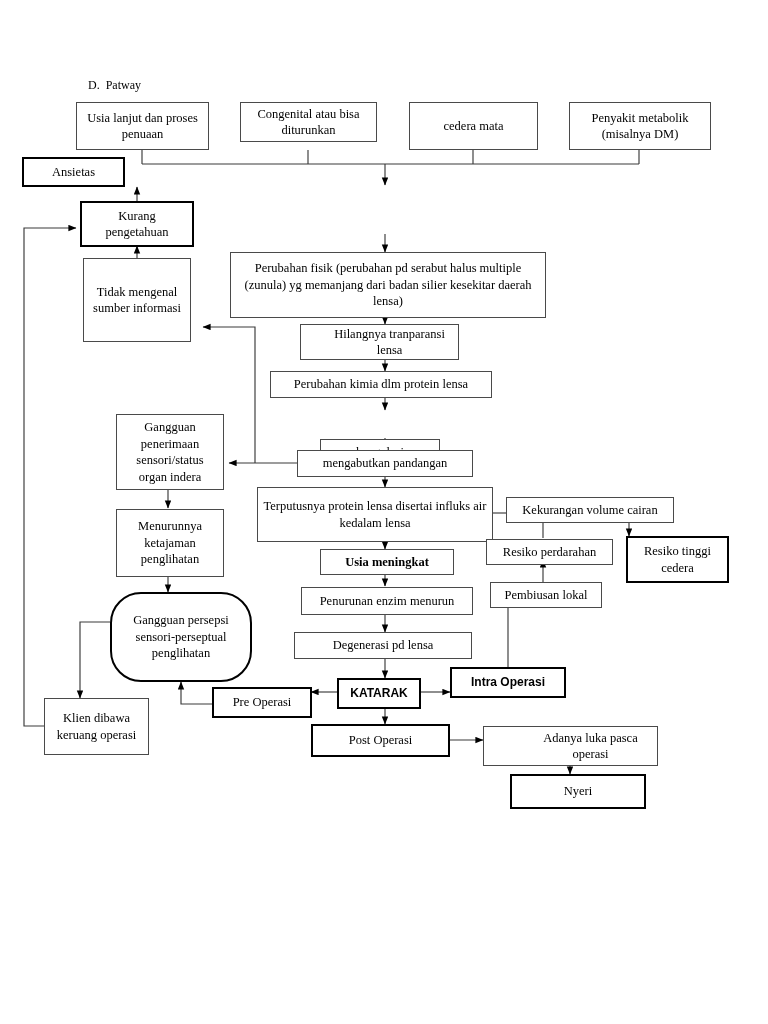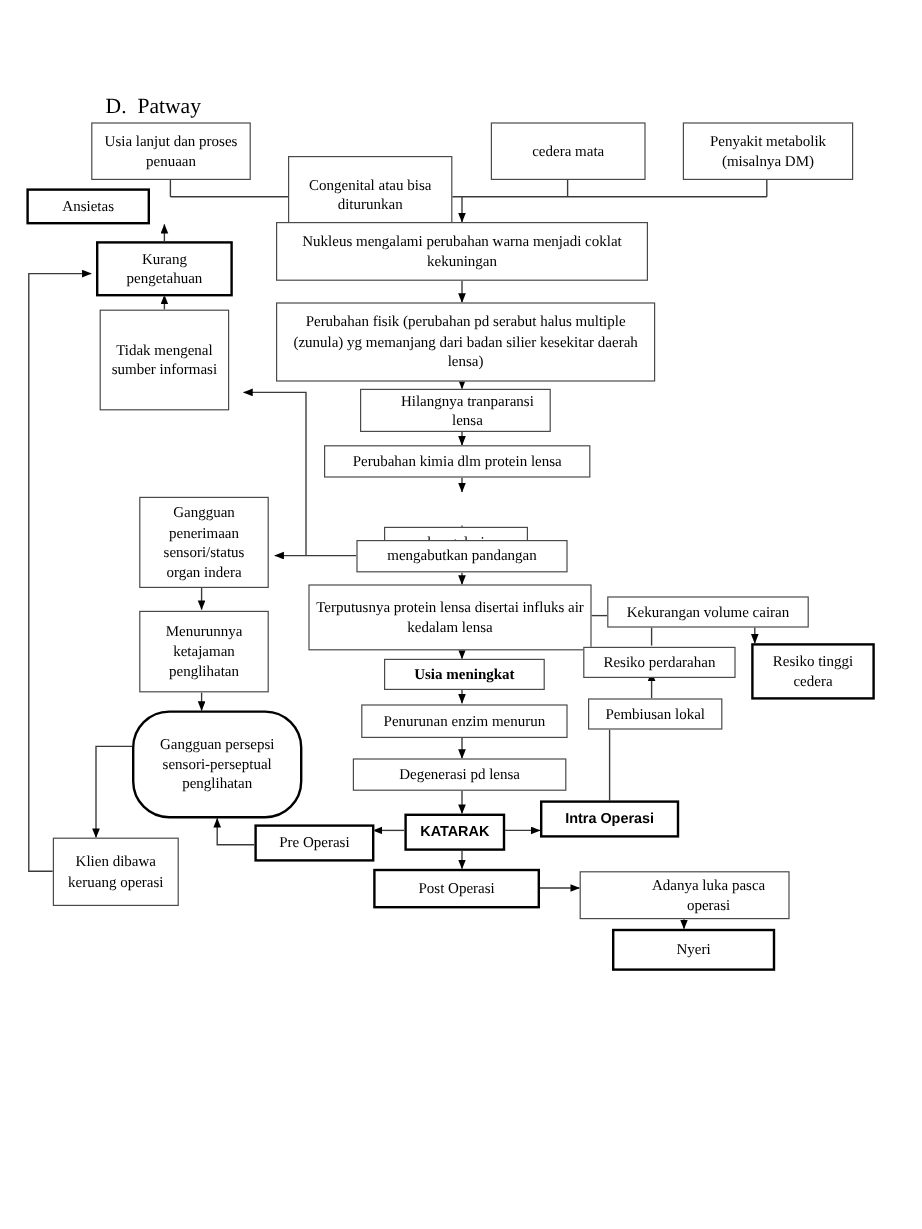--- a/index.html
+++ b/index.html
@@ -47,21 +47,21 @@
     font-family: "Liberation Sans", "DejaVu Sans", sans-serif;
     font-size: 12px;
   }
   .node.serif-bold {
     font-weight: bold;
   }
   #title {
     position: absolute;
     left: 88px;
     top: 78px;
-    font-size: 18px;
+    font-size: 12px;
     color: #000000;
     white-space: pre;
     z-index: 3;
   }
 </style>
 </head>
 <body>
 
 <div id="page">
 
@@ -139,33 +139,32 @@
       <path d="M508,682 L508,608"></path>
 
       <path d="M450,740 L483,740" marker-end="url(#arw)"></path>
 
       <path d="M570,754 L570,774" marker-end="url(#arw)"></path>
     </g>
   </svg>
 
   <div class="node" style="left:76px; top:102px; width:133px; height:48px;">Usia lanjut dan proses penuaan</div>
 
-  <div class="node" style="left:240px; top:102px; width:137px; height:64px;margin-top:28px;">Congenital atau bisa diturunkan</div>
+  <div class="node" style="left:240px; top:102px; width:137px; height:40px;">Congenital atau bisa diturunkan</div>
 
   <div class="node" style="left:409px; top:102px; width:129px; height:48px;">cedera mata</div>
 
   <div class="node" style="left:569px; top:102px; width:142px; height:48px;">Penyakit metabolik (misalnya DM)</div>
 
   <div class="node bold-box" style="left:22px; top:157px; width:103px; height:30px;">Ansietas</div>
 
   <div class="node bold-box" style="left:80px; top:201px; width:114px; height:46px;">Kurang pengetahuan</div>
 
   <div class="node" style="left:83px; top:258px; width:108px; height:84px;">Tidak mengenal sumber informasi</div>
 
-  <div class="node" style="left:230px; top:185px; width:310px; height:49px;">Nukleus  mengalami perubahan warna menjadi coklat kekuningan</div>
 
   <div class="node" style="left:230px; top:252px; width:316px; height:66px;">Perubahan fisik (perubahan pd serabut halus multiple (zunula) yg memanjang dari badan silier kesekitar daerah lensa)</div>
 
   <div class="node" style="left:300px; top:324px; width:159px; height:36px;padding-left:24px;">Hilangnya tranparansi lensa</div>
 
   <div class="node" style="left:270px; top:371px; width:222px; height:27px;">Perubahan kimia dlm protein lensa</div>
 
   <div class="node" style="left:320px; top:411px; width:120px; height:27px;margin-top:28px;">koagulasi</div>
 
   <div class="node" style="left:297px; top:450px; width:176px; height:27px;">mengabutkan pandangan</div>

